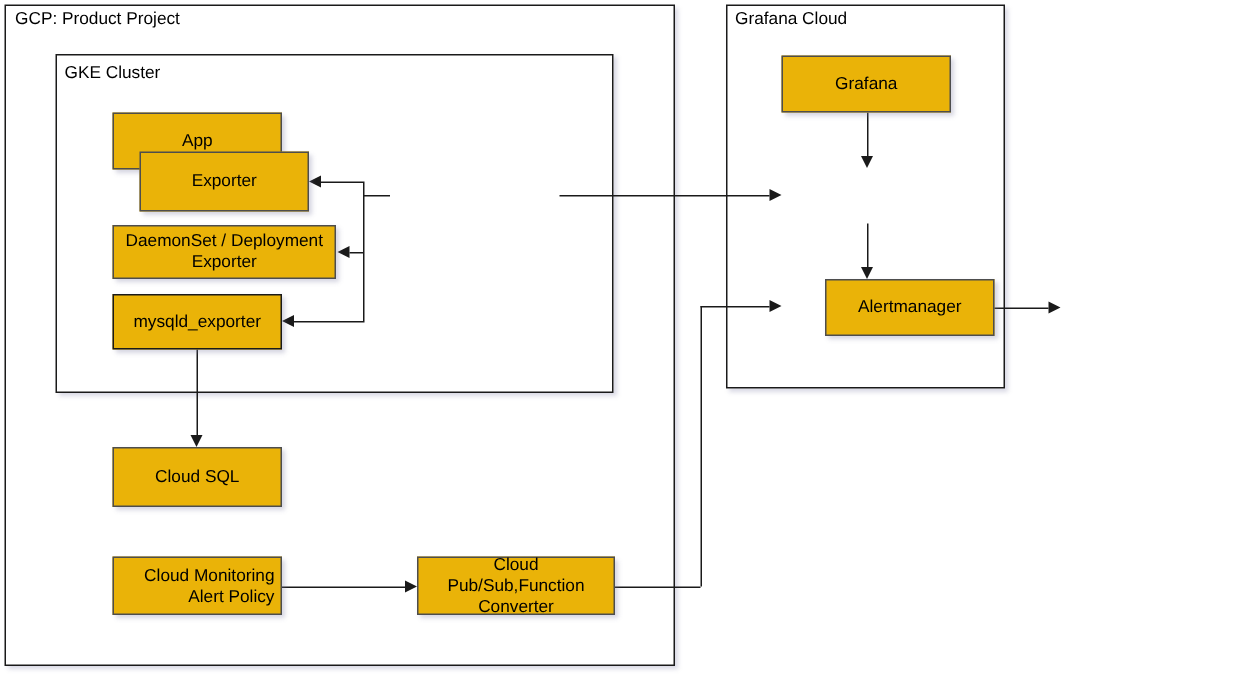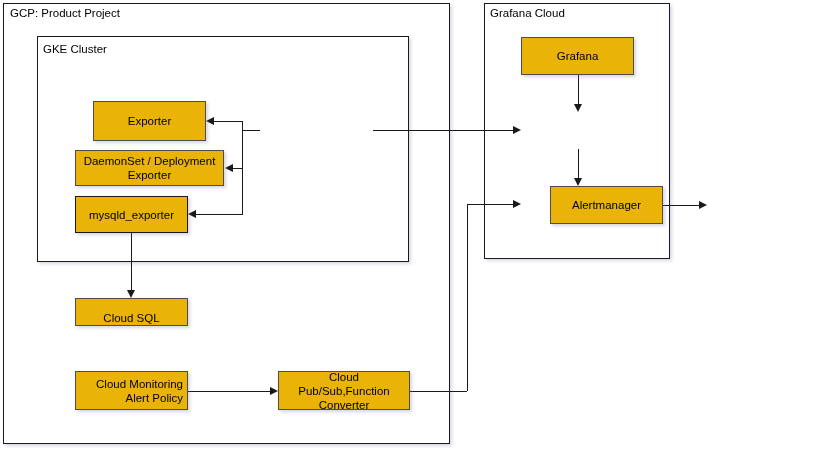--- a/index.html
+++ b/index.html
@@ -83,36 +83,39 @@
 
   <div class="container-box" style="left:3px; top:3px; width:447px; height:441px;"></div>
   <div class="container-label" style="left:10px; top:7px;">GCP: Product Project</div>
 
   <div class="container-box" style="left:37px; top:36px; width:372px; height:226px;"></div>
   <div class="container-label" style="left:43px; top:43px;">GKE Cluster</div>
 
   <div class="container-box" style="left:484px; top:3px; width:186px; height:256px;"></div>
   <div class="container-label" style="left:490px; top:7px;">Grafana Cloud</div>
 
+  <div class="node" style="left:75px; top:75px; width:113px; height:38px; z-index:2;">
+    <span>App</span>
+  </div>
 
   <div class="node" style="left:93px; top:101px; width:113px; height:40px; z-index:3;">
     <span>Exporter</span>
   </div>
 
   <div class="node" style="left:75px; top:150px; width:149px; height:36px; flex-direction:column; z-index:2;">
     <span>DaemonSet / Deployment</span>
     <span>Exporter</span>
   </div>
 
   <div class="node dark" style="left:75px; top:196px; width:113px; height:37px; z-index:2;">
     <span>mysqld_exporter</span>
   </div>
 
 
-  <div class="node" style="left:75px; top:298px; width:113px; height:28px; z-index:2;align-items:flex-end;">
+  <div class="node" style="left:75px; top:298px; width:113px; height:40px; z-index:2;">
     <span>Cloud SQL</span>
   </div>
 
   <div class="node" style="left:75px; top:371px; width:113px; height:39px; flex-direction:column; z-index:2;align-items:flex-end;">
     <span>Cloud Monitoring</span>
     <span>Alert Policy</span>
   </div>
 
   <div class="node" style="left:278px; top:371px; width:132px; height:39px; flex-direction:column; z-index:2;">
     <span>Cloud Pub/Sub,Function</span>

